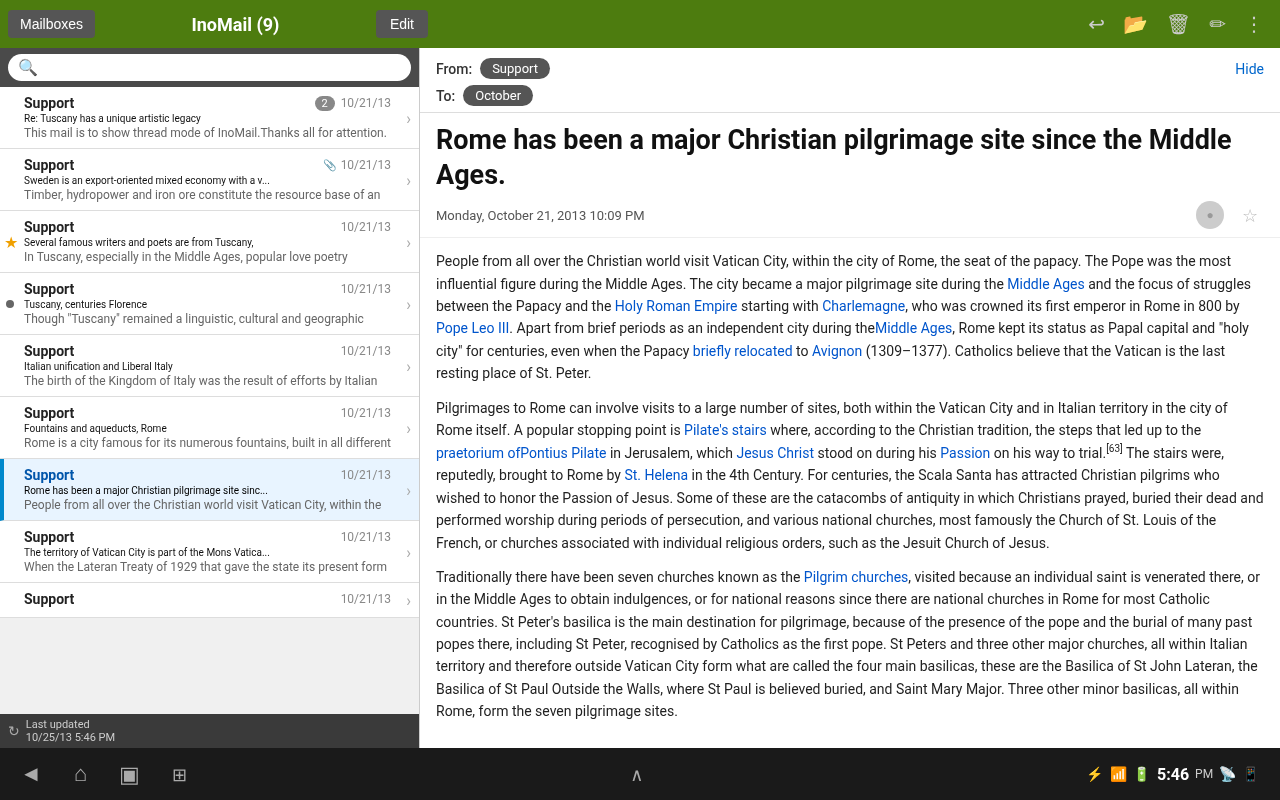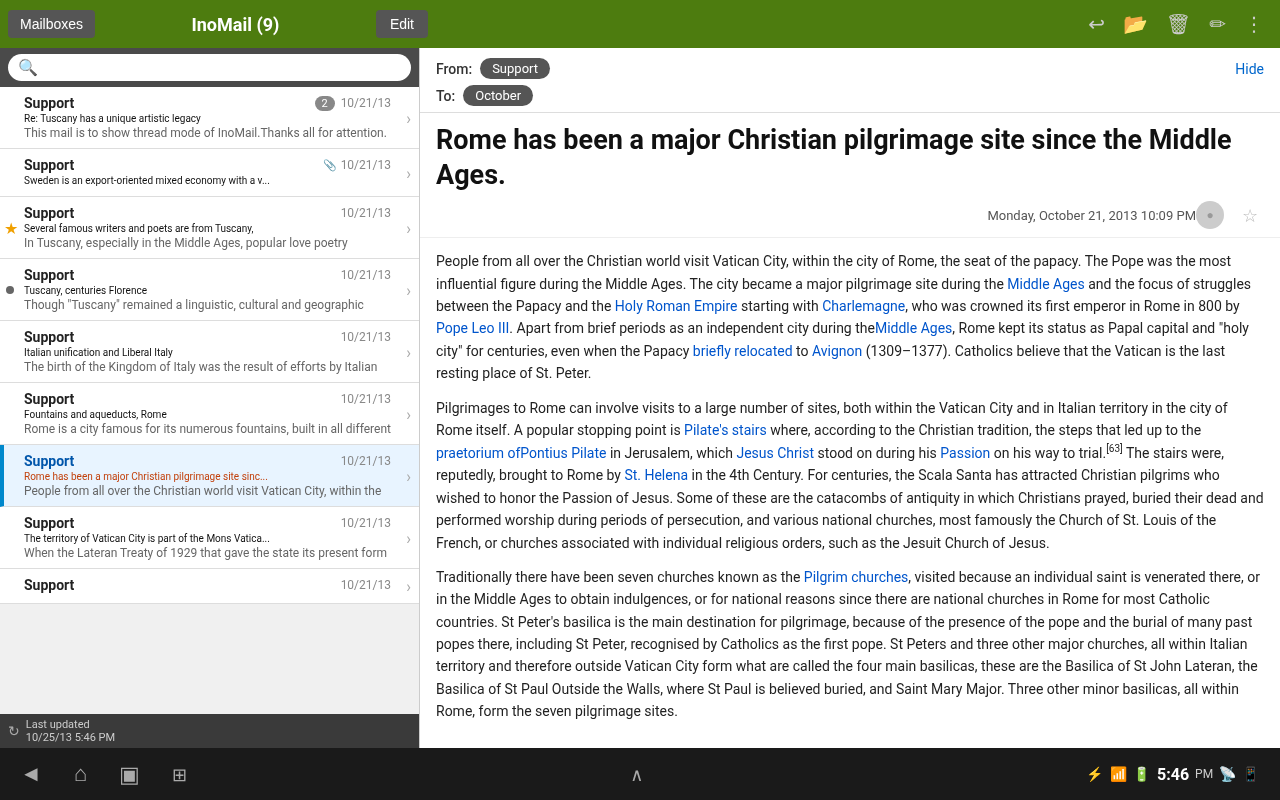--- a/index.html
+++ b/index.html
@@ -179,21 +179,21 @@
       padding: 3px 12px;
       font-size: 13px;
     }
     .hide-btn { color: #0066cc; font-size: 14px; cursor: pointer; text-decoration: none; }
     .to-line { display: flex; align-items: center; gap: 8px; }
     .to-label { font-size: 14px; color: #333; font-weight: 500; }
     .email-subject-main { font-size: 27px; font-weight: bold; color: #111; padding: 10px 16px 4px; line-height: 1.3; }
     .email-date-line {
       display: flex;
       align-items: center;
-      justify-content: flex-end;
+      justify-content: space-between;
       padding: 4px 16px 8px;
       border-bottom: 1px solid #eee;
     }
     .email-date-text { font-size: 13px; color: #555; }
     .email-actions-inline { display: flex; gap: 12px; }
     .action-circle {
       width: 28px; height: 28px; border-radius: 50%;
       background: #ccc;
       display: flex; align-items: center; justify-content: center;
       cursor: pointer;
@@ -279,20 +279,21 @@
 
       <div class="email-item">
         <div class="email-item-header">
           <span class="email-sender">Support</span>
           <div style="display:flex;align-items:center;gap:4px;">
             <span style="font-size:11px;color:#888;">📎</span>
             <span style="font-size:12px;color:#888;">10/21/13</span>
           </div>
         </div>
         <div class="email-subject">Sweden is an export-oriented mixed economy with a v...</div>
+        <div class="email-preview">Timber, hydropower and iron ore constitute the resource base of an</div>
         <span class="arrow-indicator">›</span>
       </div>
 
       <div class="email-item starred">
         <span class="star-indicator">★</span>
         <div class="email-item-header">
           <span class="email-sender">Support</span>
           <span style="font-size:12px;color:#888;">10/21/13</span>
         </div>
         <div class="email-subject">Several famous writers and poets are from Tuscany,</div>
@@ -329,21 +330,21 @@
         <div class="email-subject">Fountains and aqueducts, Rome</div>
         <div class="email-preview">Rome is a city famous for its numerous fountains, built in all different</div>
         <span class="arrow-indicator">›</span>
       </div>
 
       <div class="email-item active">
         <div class="email-item-header">
           <span class="email-sender" style="color:#0055aa;">Support</span>
           <span style="font-size:12px;color:#888;">10/21/13</span>
         </div>
-        <div class="email-subject" style="color:#c2410c;">Rome has been a major Christian pilgrimage site sinc...</div>
+        <div class="email-subject" style="color:#000000;">Rome has been a major Christian pilgrimage site sinc...</div>
         <div class="email-preview">People from all over the Christian world visit Vatican City, within the</div>
         <span class="arrow-indicator">›</span>
       </div>
 
       <div class="email-item">
         <div class="email-item-header">
           <span class="email-sender">Support</span>
           <span style="font-size:12px;color:#888;">10/21/13</span>
         </div>
         <div class="email-subject">The territory of Vatican City is part of the Mons Vatica...</div>

